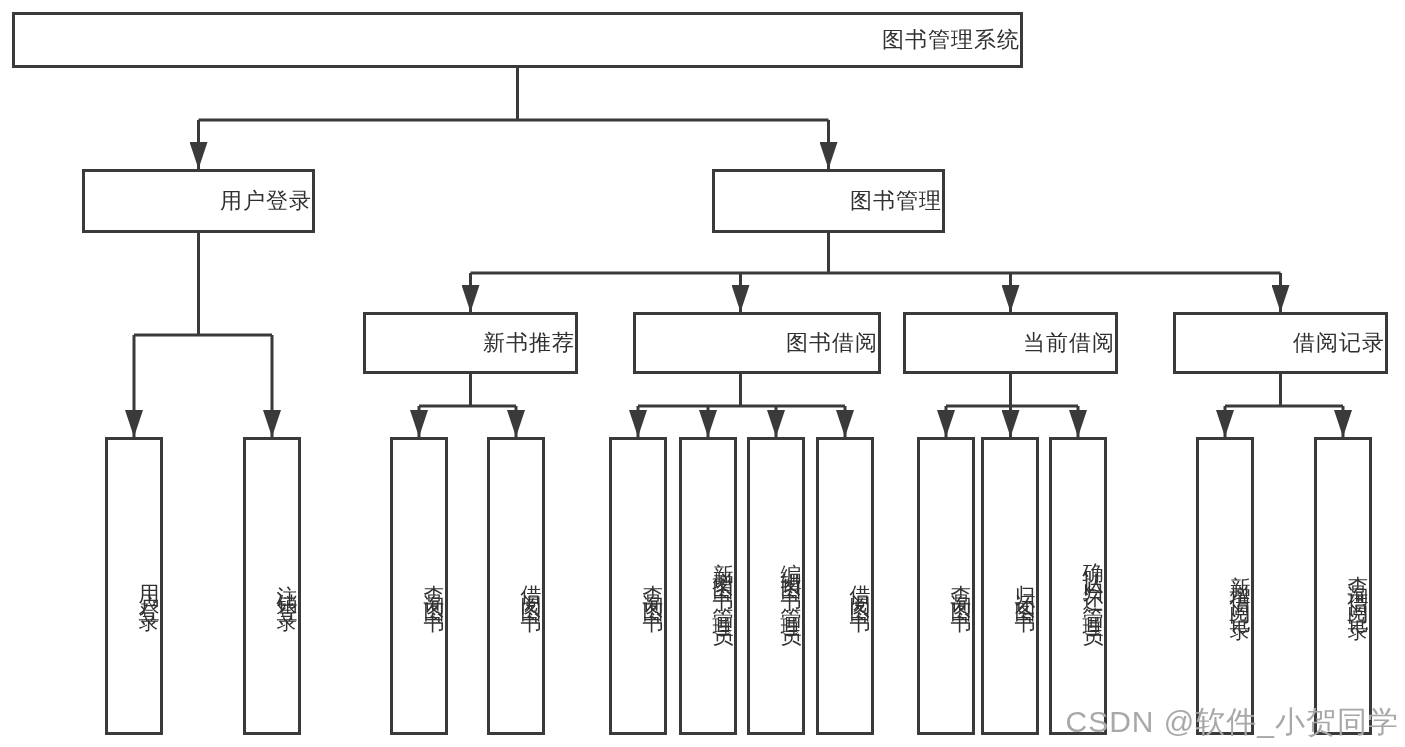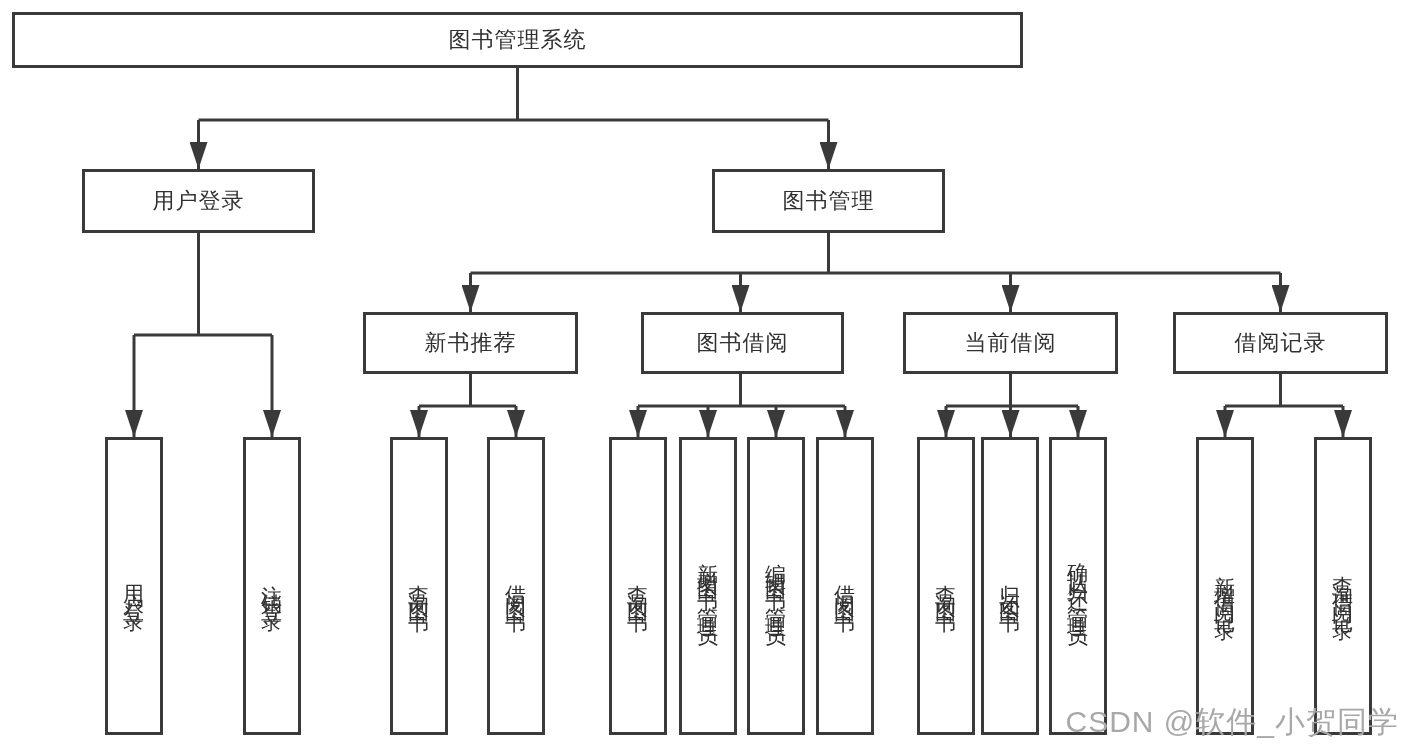--- a/index.html
+++ b/index.html
@@ -12,21 +12,21 @@
     overflow:hidden;
   }
   .connectors{position:absolute;left:0;top:0;pointer-events:none;}
   .box{
     position:absolute;
     box-sizing:border-box;
     border:3px solid #3a3a3a;
     background:#ffffff;
     display:flex;
     align-items:center;
-    justify-content:center;
+    justify-content:flex-end;
   }
   .hbox span{
     font-size:22px;
     letter-spacing:1px;
     white-space:nowrap;
   }
   .vbox span{
     writing-mode:vertical-rl;
     text-orientation:mixed;
     font-size:21px;
@@ -34,21 +34,21 @@
     line-height:1;
     white-space:nowrap;
   }
   
   #b-root{left:12px;top:12px;width:1011px;height:56px;}
   
   #b-login{left:82px;top:169px;width:233px;height:64px;}
   #b-mgmt{left:712px;top:169px;width:233px;height:64px;}
   
   #b-l3-0{left:363px;top:312px;width:215px;height:62px;}
-  #b-l3-1{left:633px;top:312px;width:203px;height:62px;margin-left:8px;}
+  #b-l3-1{left:633px;top:312px;width:248px;height:62px;}
   #b-l3-2{left:903px;top:312px;width:215px;height:62px;}
   #b-l3-3{left:1173px;top:312px;width:215px;height:62px;}
   
   .tall{top:437px;width:58px;height:298px;}
   #b-login-c0{left:105px;}
   #b-login-c1{left:243px;}
   #b-g0-c0{left:390px;}
   #b-g0-c1{left:487px;}
   #b-g1-c0{left:609px;}
   #b-g1-c1{left:679px;}

